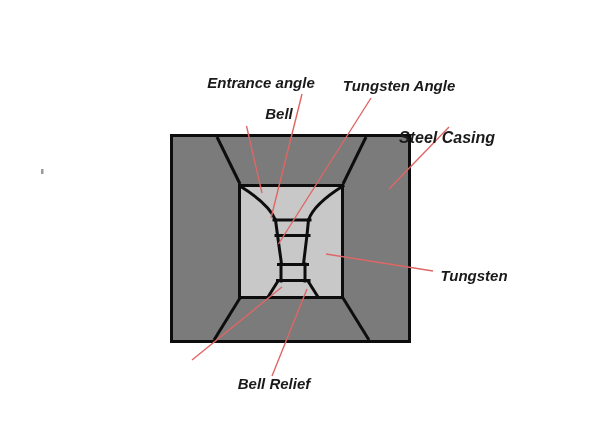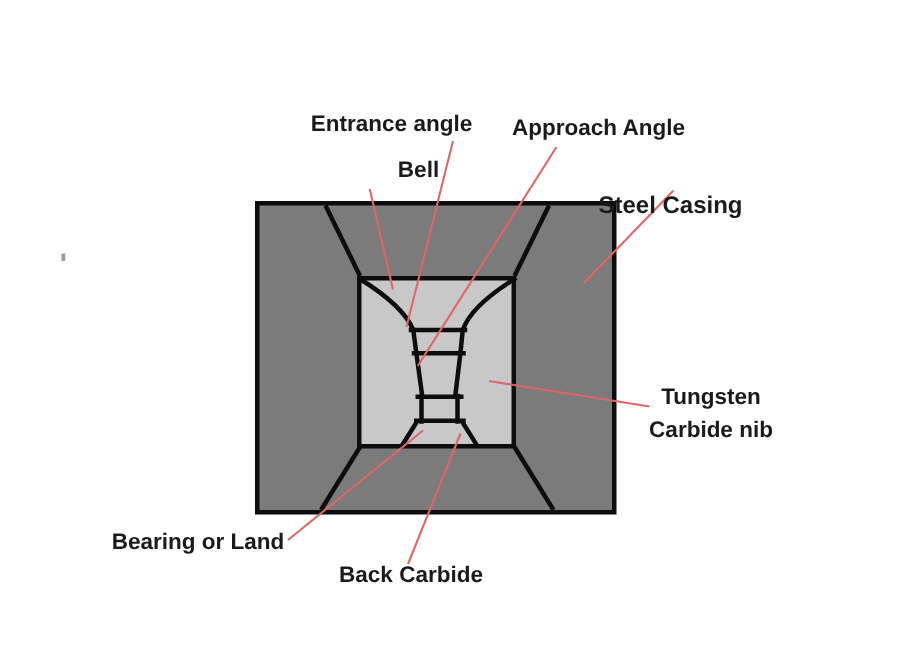--- a/index.html
+++ b/index.html
@@ -2,20 +2,21 @@
 <html><head>
 <meta charset="utf-8">
 <style>
   html,body{margin:0;padding:0;background:#ffffff;}
   #canvas{
     position:relative;
     width:598px;height:446px;
     background:#ffffff;
     overflow:hidden;
     font-family:"Liberation Sans", sans-serif;
+    font-style:italic;
   }
   #diagram-svg{position:absolute;left:0;top:0;}
   .lbl{
     position:absolute;
     transform:translate(-50%,-50%);
     font-weight:bold;
     font-size:15px;
     color:#1a1a1a;
     white-space:nowrap;
     text-align:center;
@@ -63,25 +64,23 @@
     <line x1="192" y1="360" x2="282" y2="287" stroke-width="1.4" stroke="#e06666"></line>
     <line x1="272" y1="376" x2="307" y2="289" stroke-width="1.4" stroke="#e06666"></line>
 
     <rect x="41" y="169" width="2.5" height="5" fill="#9a9a9a"></rect>
   </svg>
 
   <div class="lbl" style="left:261px;top:83px;">Entrance angle</div>
 
   <div class="lbl" style="left:239px;top:114px;margin-left:40px;">Bell</div>
 
-  <div class="lbl" style="left:399px;top:86px;">Approach Angle</div>
+  <div class="lbl" style="left:399px;top:86px;">Tungsten Angle</div>
 
   <div class="lbl big" style="left:447px;top:117px;margin-top:21px;">Steel Casing</div>
 
   <div class="lbl" style="left:474px;top:276px;">
     <div>Tungsten</div>
-    <div>Carbide nib</div>
   </div>
 
-  <div class="lbl" style="left:132px;top:362px;">Bearing or Land</div>
 
-  <div class="lbl" style="left:274px;top:384px;">Back Carbide</div>
+  <div class="lbl" style="left:274px;top:384px;">Bell Relief</div>
 </div>
 
 </body></html>

